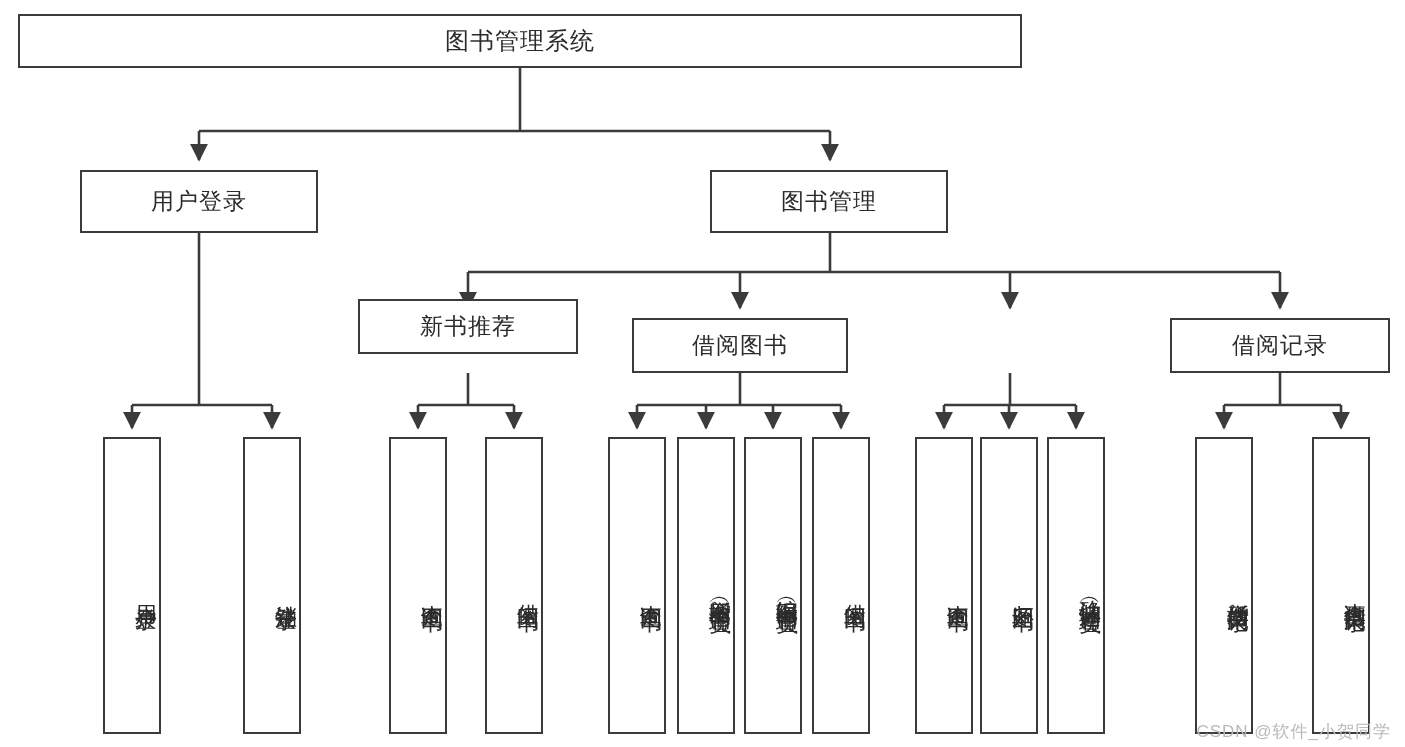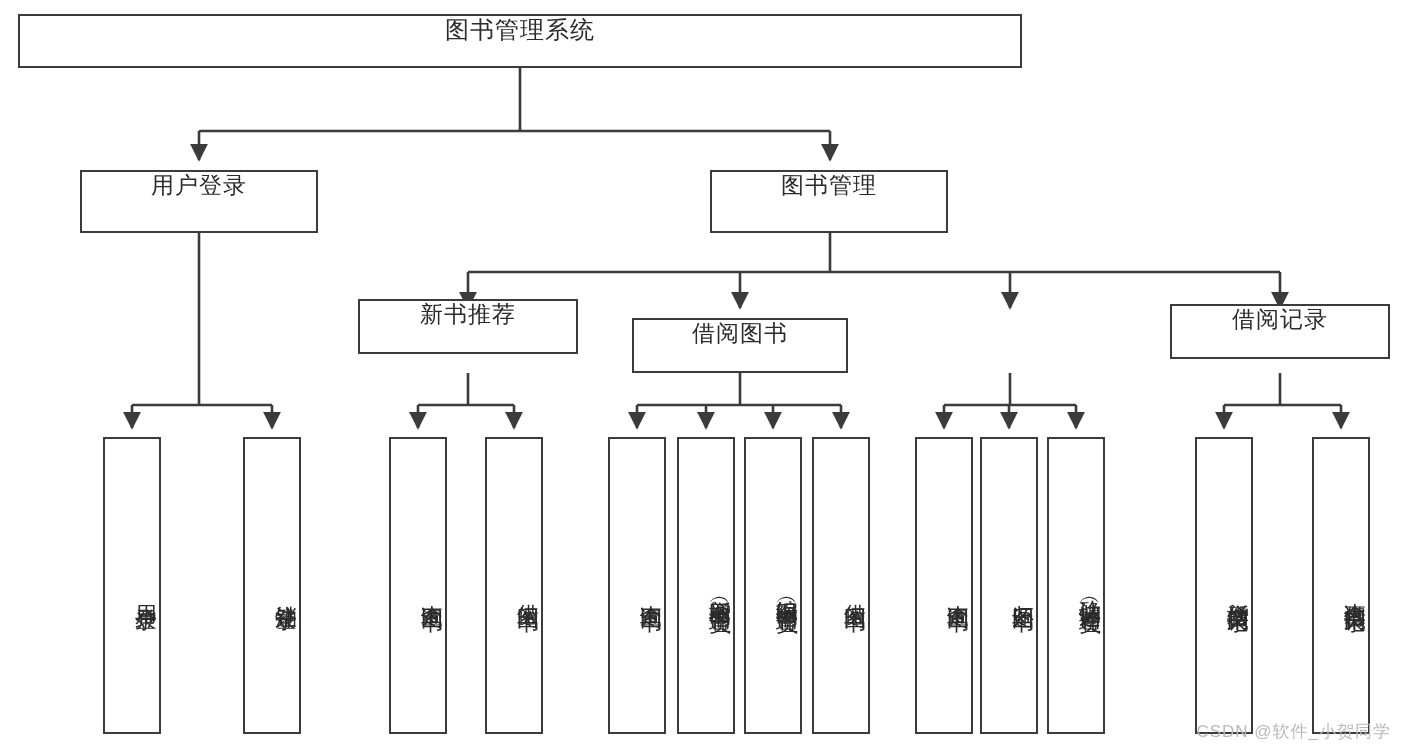--- a/index.html
+++ b/index.html
@@ -10,20 +10,21 @@
     overflow:hidden;
     position:relative;
   }
   #diagram{position:absolute;left:0;top:0;width:1405px;height:747px;}
   .node{
     position:absolute;
     box-sizing:border-box;
     border:2px solid #3b3b3b;
     background:#ffffff;
     display:flex;
+    align-items:center;
     justify-content:center;
     color:#2b2b2b;
   }
   .node.horiz{
     font-size:23px;
     letter-spacing:1px;
     line-height:1.2;
   }
   .node.vert{
     writing-mode:vertical-rl;
@@ -114,21 +115,21 @@
   <div class="node horiz" style="left:710px;top:170px;width:238px;height:63px;font-family:Liberation Serif, serif;">
     <span>图书管理</span>
   </div>
 
   <div class="node horiz" style="left:358px;top:299px;width:220px;height:55px;">
     <span>新书推荐</span>
   </div>
   <div class="node horiz" style="left:632px;top:318px;width:216px;height:55px;">
     <span>借阅图书</span>
   </div>
-  <div class="node horiz" style="left:1170px;top:304px;width:220px;height:55px;">
+  <div class="node horiz" style="left:1170px;top:318px;width:220px;height:55px;">
     <span>借阅记录</span>
   </div>
 
   <div class="node vert" style="left:103px;top:437px;width:58px;height:297px;">
     <span>用户登录</span>
   </div>
   <div class="node vert" style="left:243px;top:437px;width:58px;height:297px;">
     <span>注销登录</span>
   </div>
 

